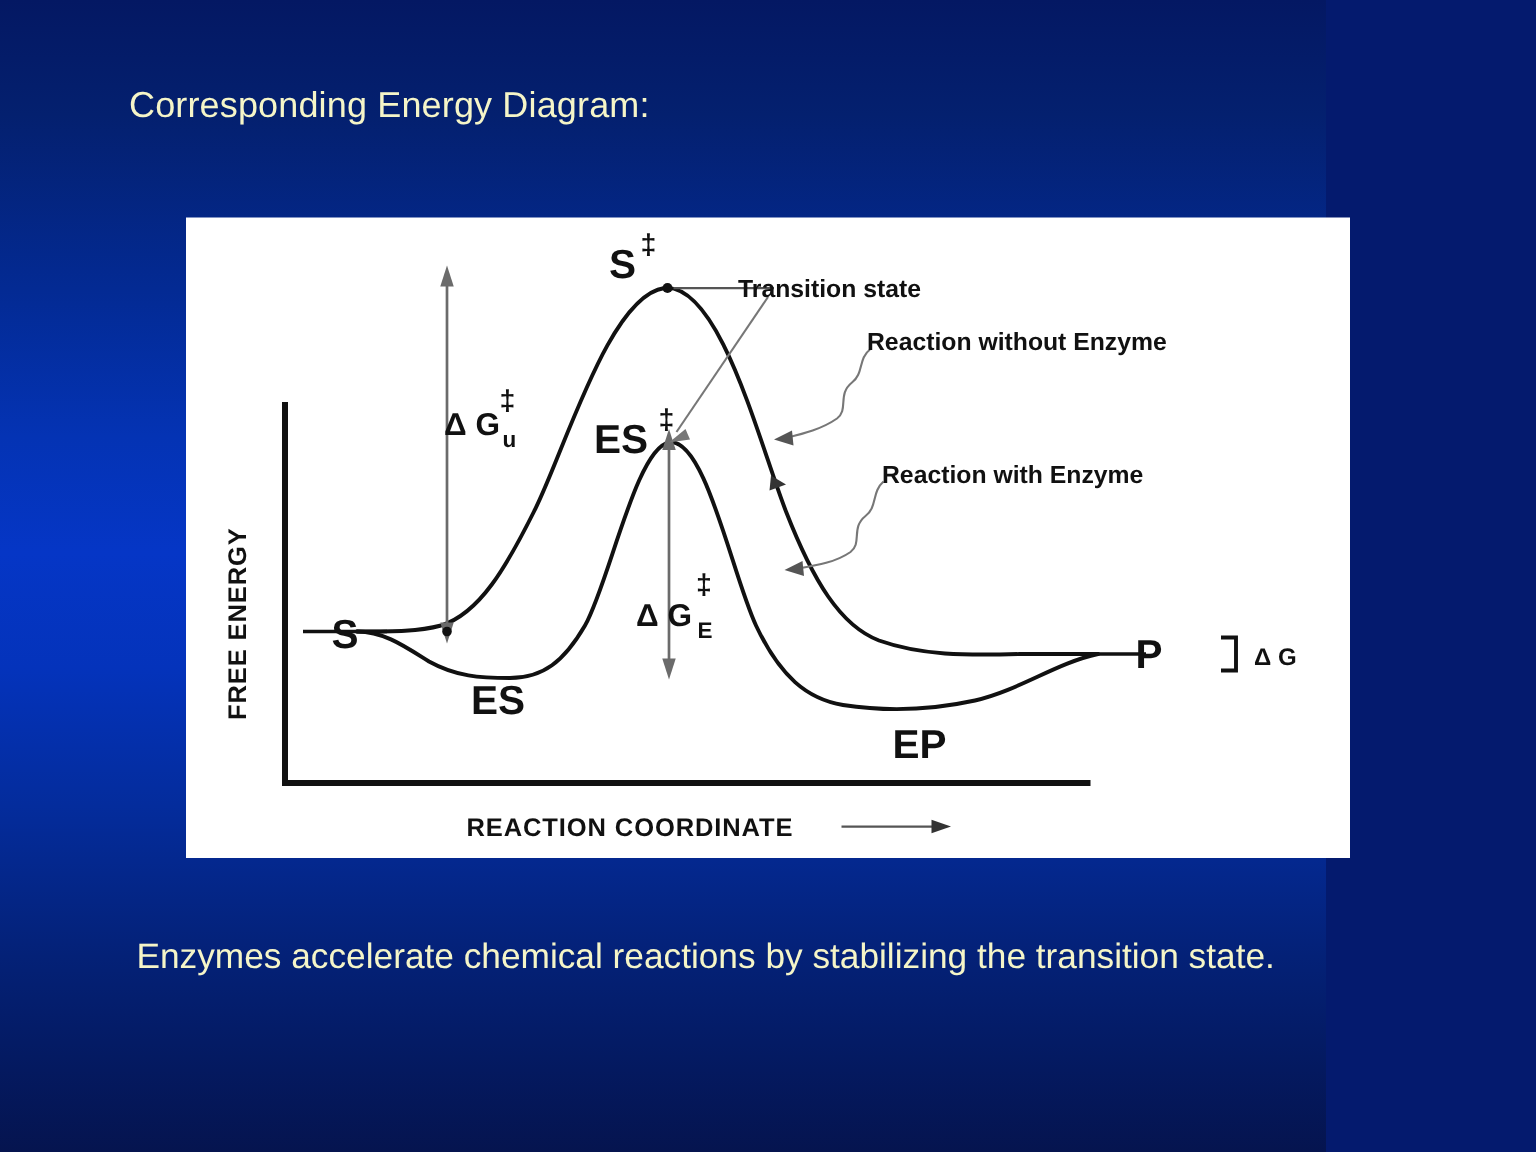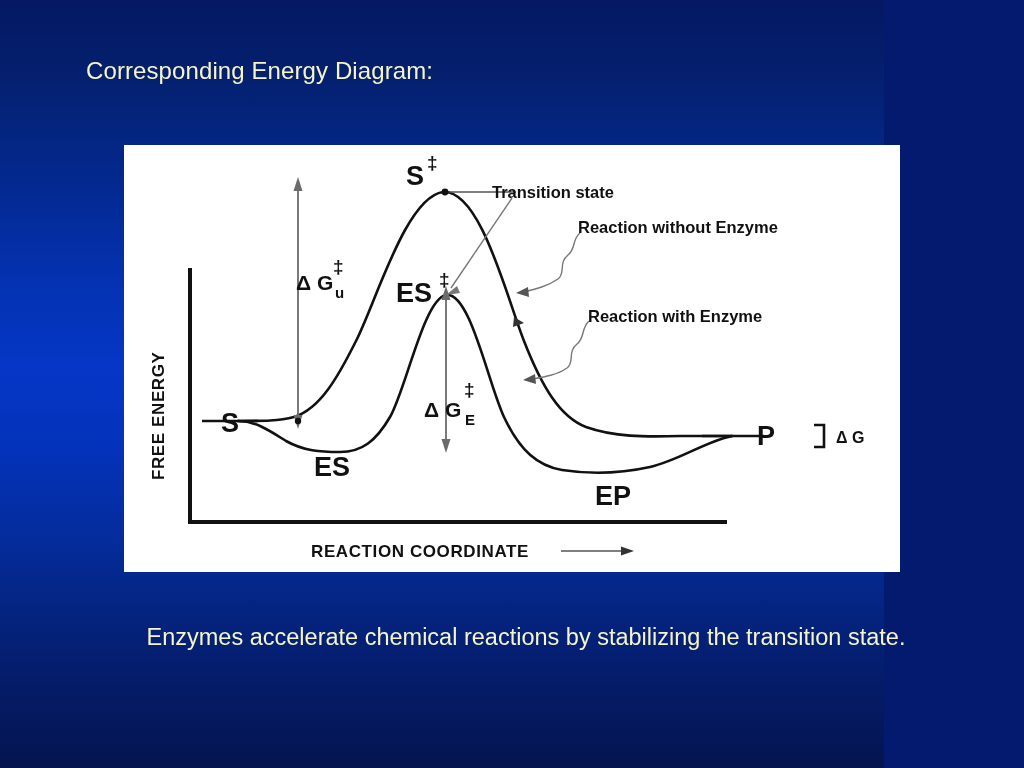--- a/index.html
+++ b/index.html
@@ -39,21 +39,20 @@
     white-space: nowrap;
   }
   #caption {
     position: absolute;
     left: 91px;
     top: 622px;
     width: 870px;
     font-size: 23.5px;
     line-height: 30px;
     color: #f5f5c8;
-    text-align: center;
   }
   #figure {
     position: absolute;
     left: 124px;
     top: 145px;
     width: 776px;
     height: 427px;
     background: #ffffff;
   }
   #figure svg {

